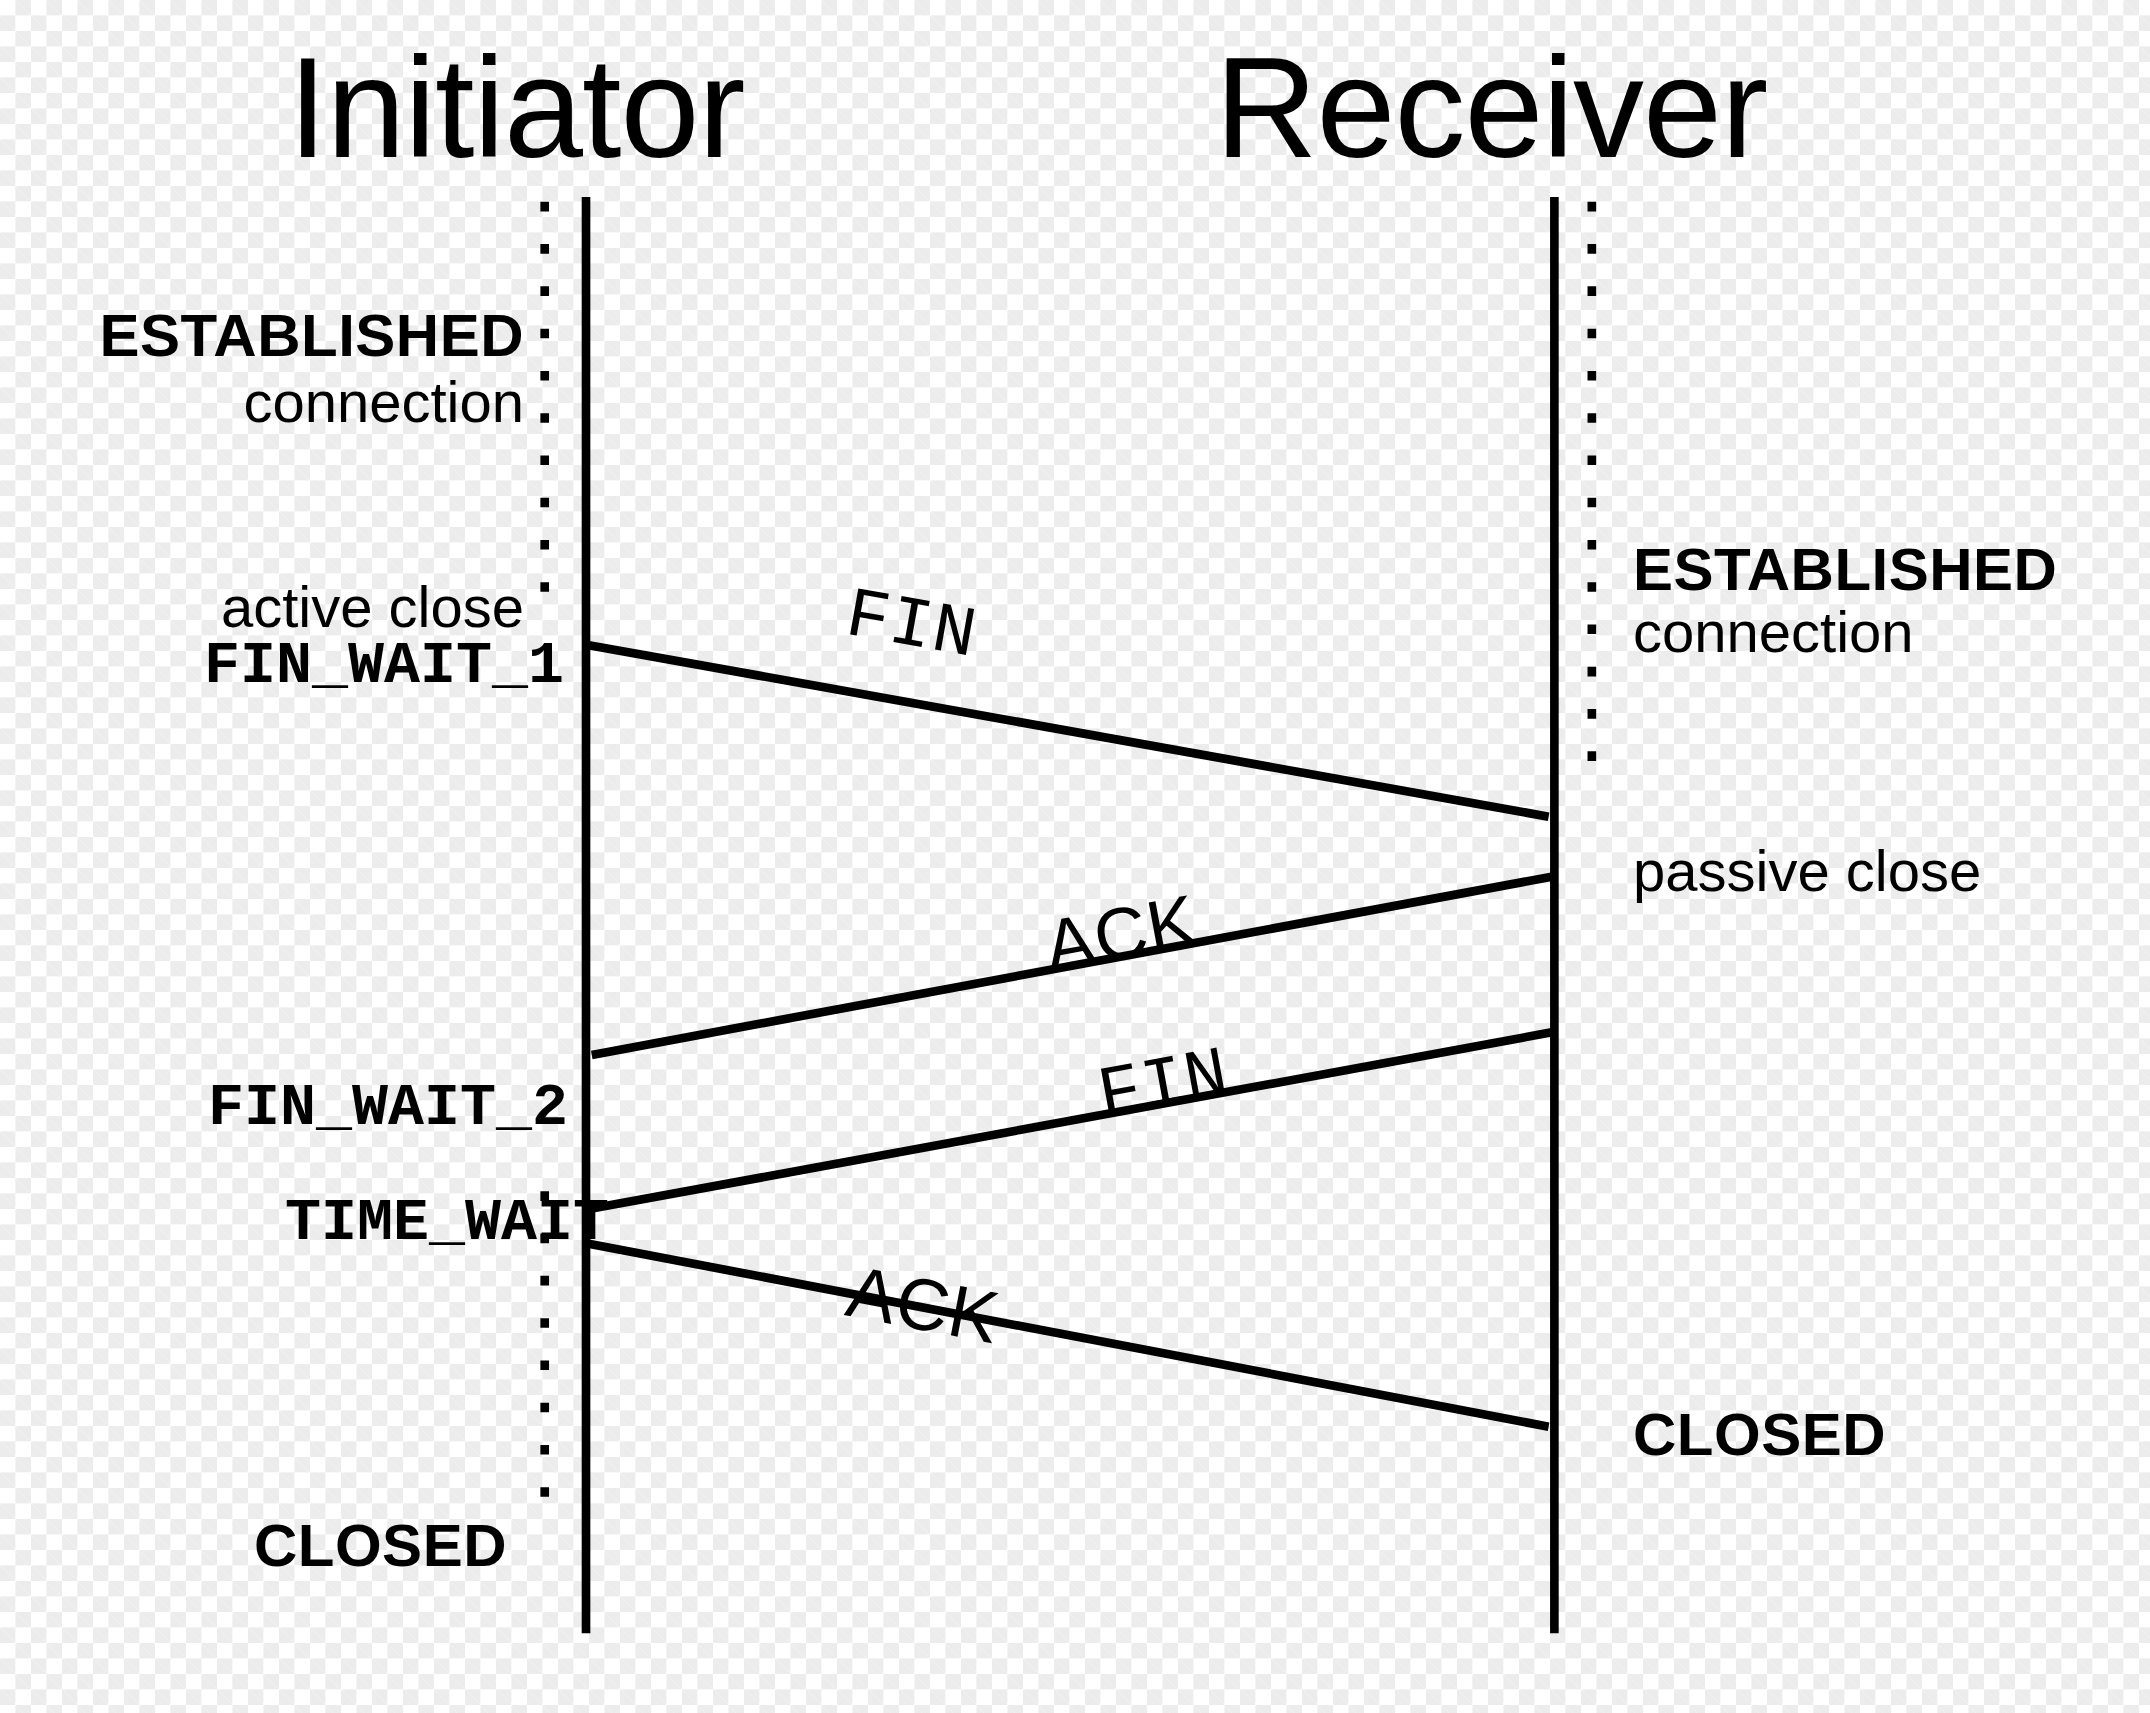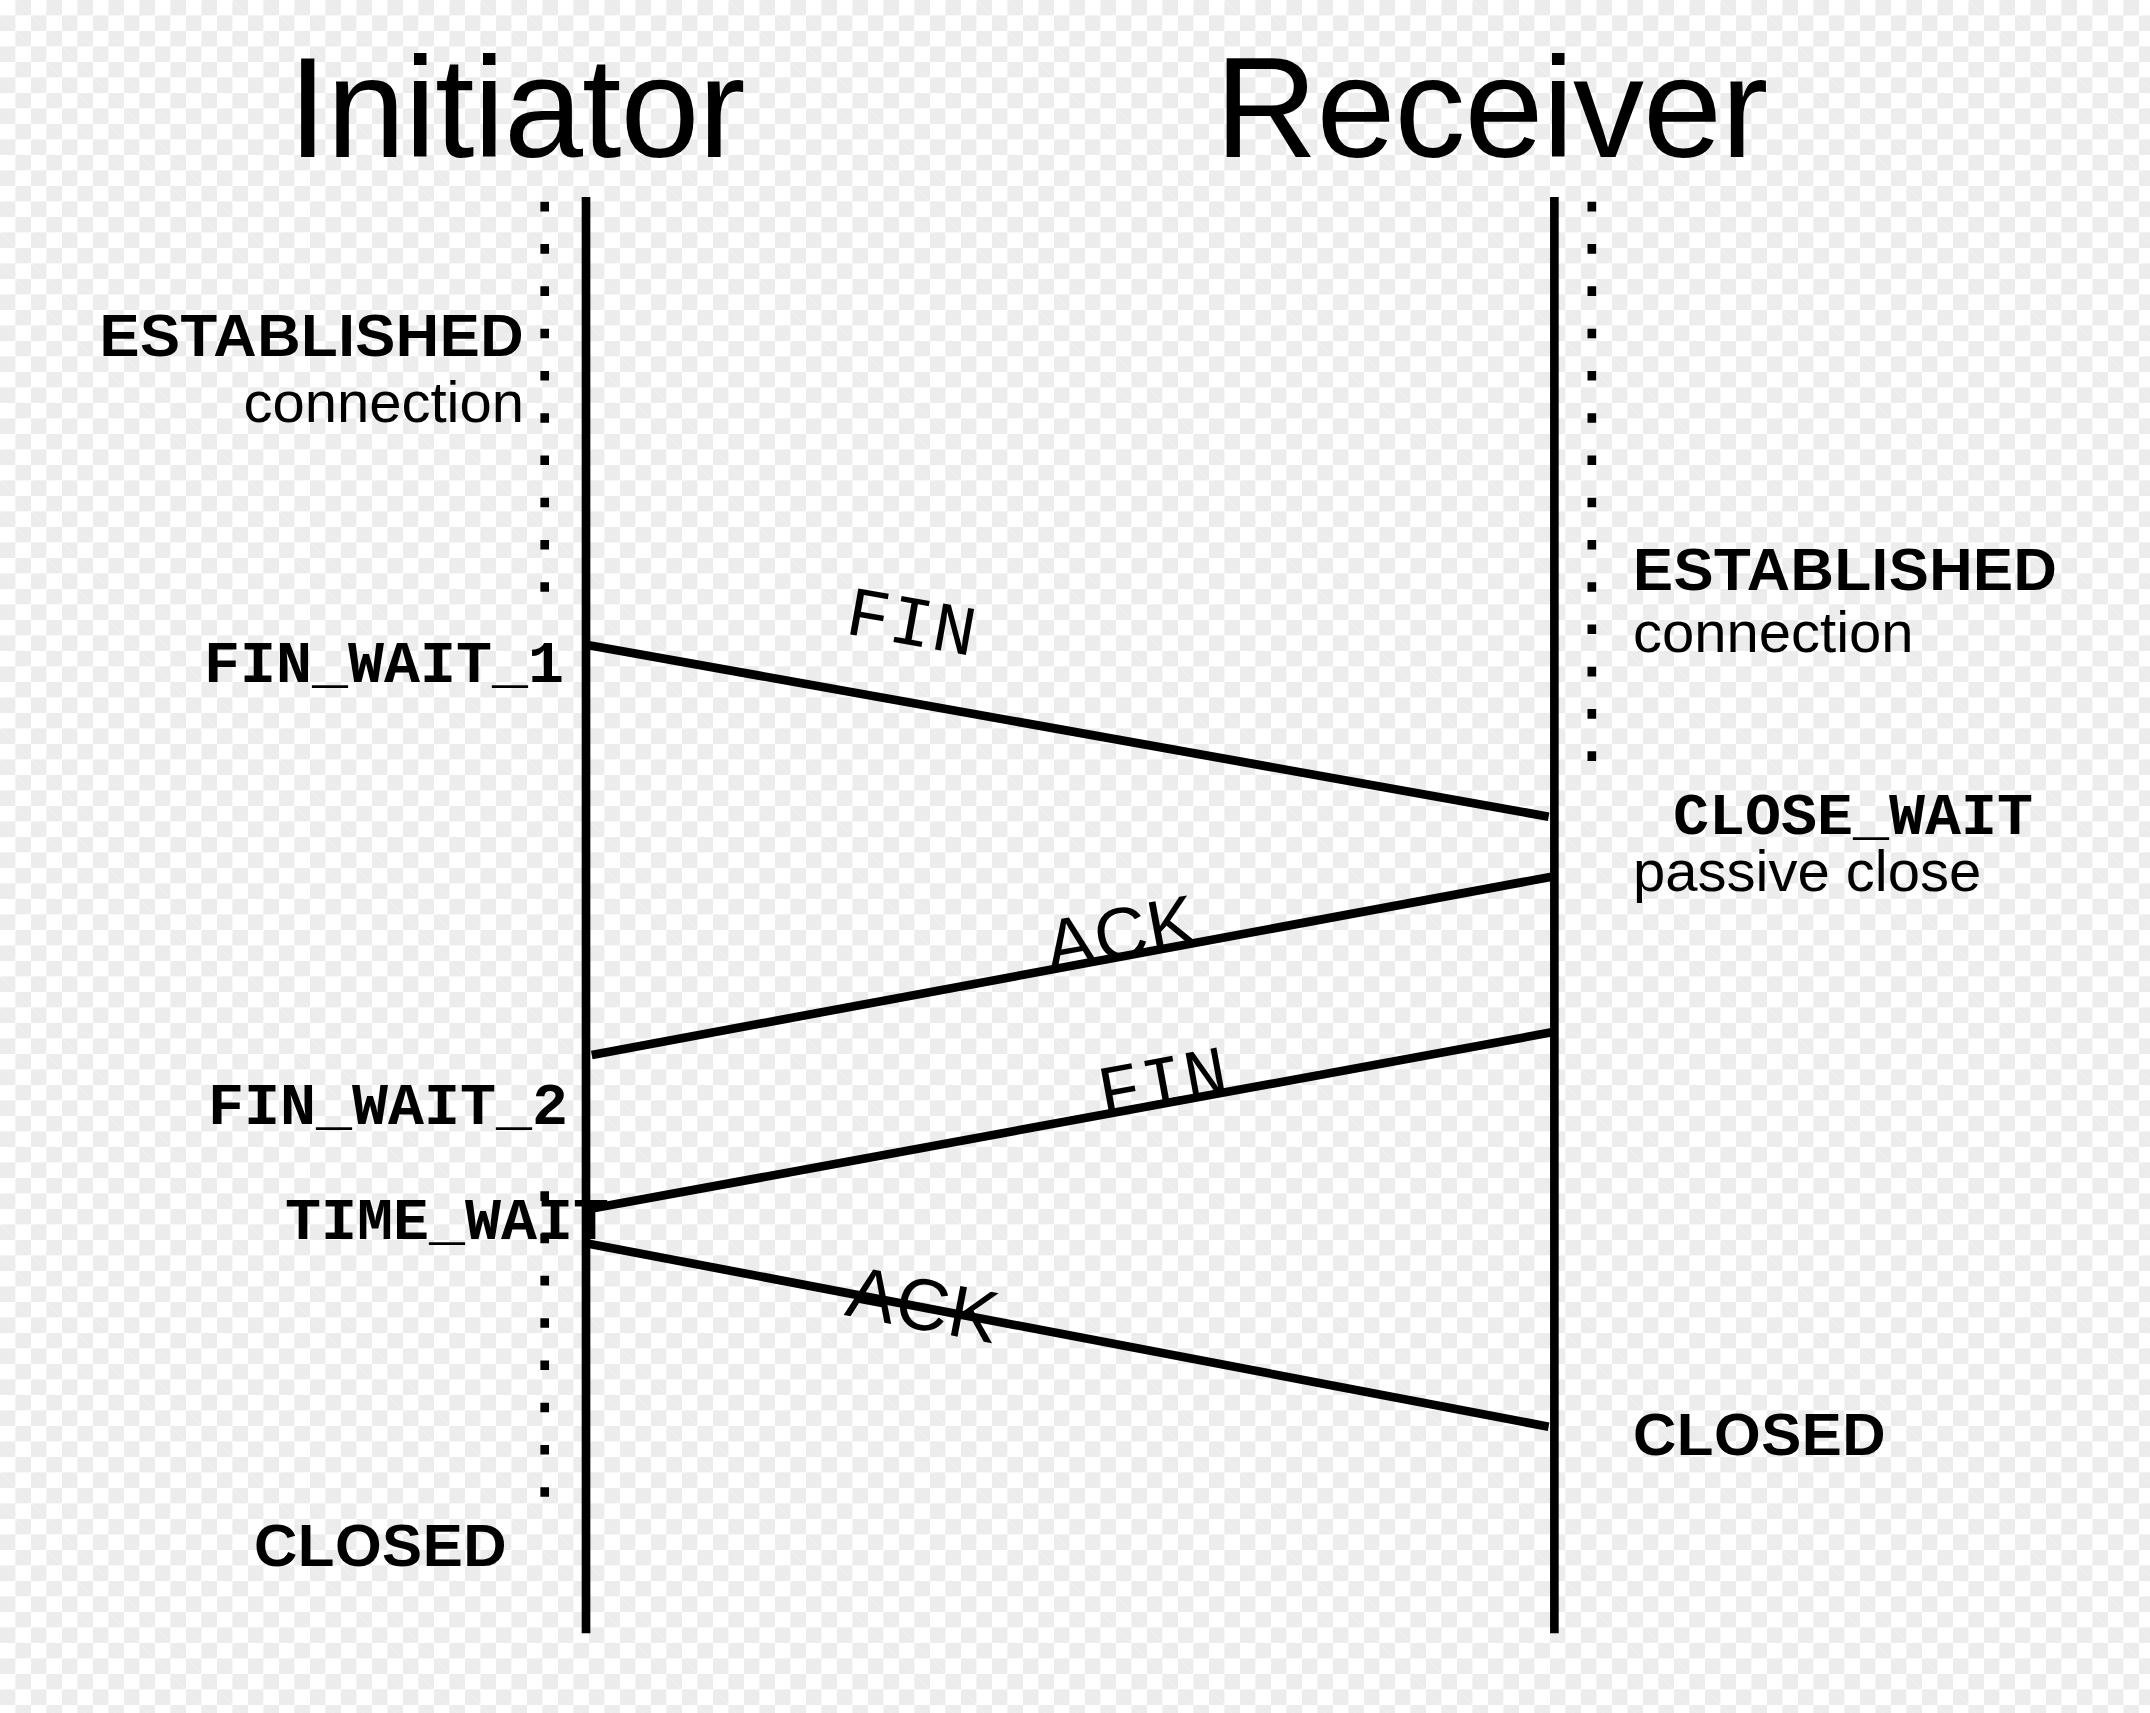--- a/index.html
+++ b/index.html
@@ -54,32 +54,32 @@
     <line x1="1618" y1="1074" x2="616" y2="1258" stroke="#000" stroke-width="9" marker-end="url(#arrowR)"></line>
     <line x1="610" y1="1294" x2="1612" y2="1485" stroke="#000" stroke-width="9" marker-end="url(#arrowR)"></line>
   </svg>
 
   <div class="lbl actor" style="left:288px;top:37px;">Initiator</div>
   <div class="lbl actor" style="left:1215px;top:37px;">Receiver</div>
 
   <div class="lbl st-sans ralign" style="left:0px;top:306px;width:524px;">ESTABLISHED</div>
   <div class="lbl note ralign" style="left:0px;top:373px;width:524px;">connection</div>
 
+  <div class="lbl note ralign" style="left:0px;top:578px;width:524px;">active close</div>
   <div class="lbl st-mono ralign" style="left:0px;top:636px;width:524px;">FIN_WAIT_1</div>
 
   <div class="lbl st-mono ralign" style="left:0px;top:1042px;width:528px;margin-top:36px;">FIN_WAIT_2</div>
 
   <div class="lbl st-mono ralign" style="left:0px;top:1193px;width:569px;">TIME_WAIT</div>
 
   <div class="lbl st-sans ralign" style="left:0px;top:1516px;width:507px;">CLOSED</div>
 
   <div class="lbl st-sans lalign" style="left:1633px;top:540px;">ESTABLISHED</div>
   <div class="lbl note lalign" style="left:1633px;top:603px;">connection</div>
 
-  <div class="lbl st-mono lalign" style="left:1633px;top:788px;">CLOSE_WAIT</div>
   <div class="lbl note lalign" style="left:1633px;top:842px;">passive close</div>
 
 
   <div class="lbl st-sans lalign" style="left:1633px;top:1405px;">CLOSED</div>
 
   <div class="lbl msg" style="left:853px;top:580px;transform:rotate(10.1deg);transform-origin:0 0;">FIN</div>
 
   <div class="lbl msg-sans" style="left:1039px;top:911px;transform:rotate(-10.5deg);transform-origin:0 0;">ACK</div>
 
   <div class="lbl msg" style="left:1093px;top:1063px;transform:rotate(-10.4deg);transform-origin:0 0;">FIN</div>

